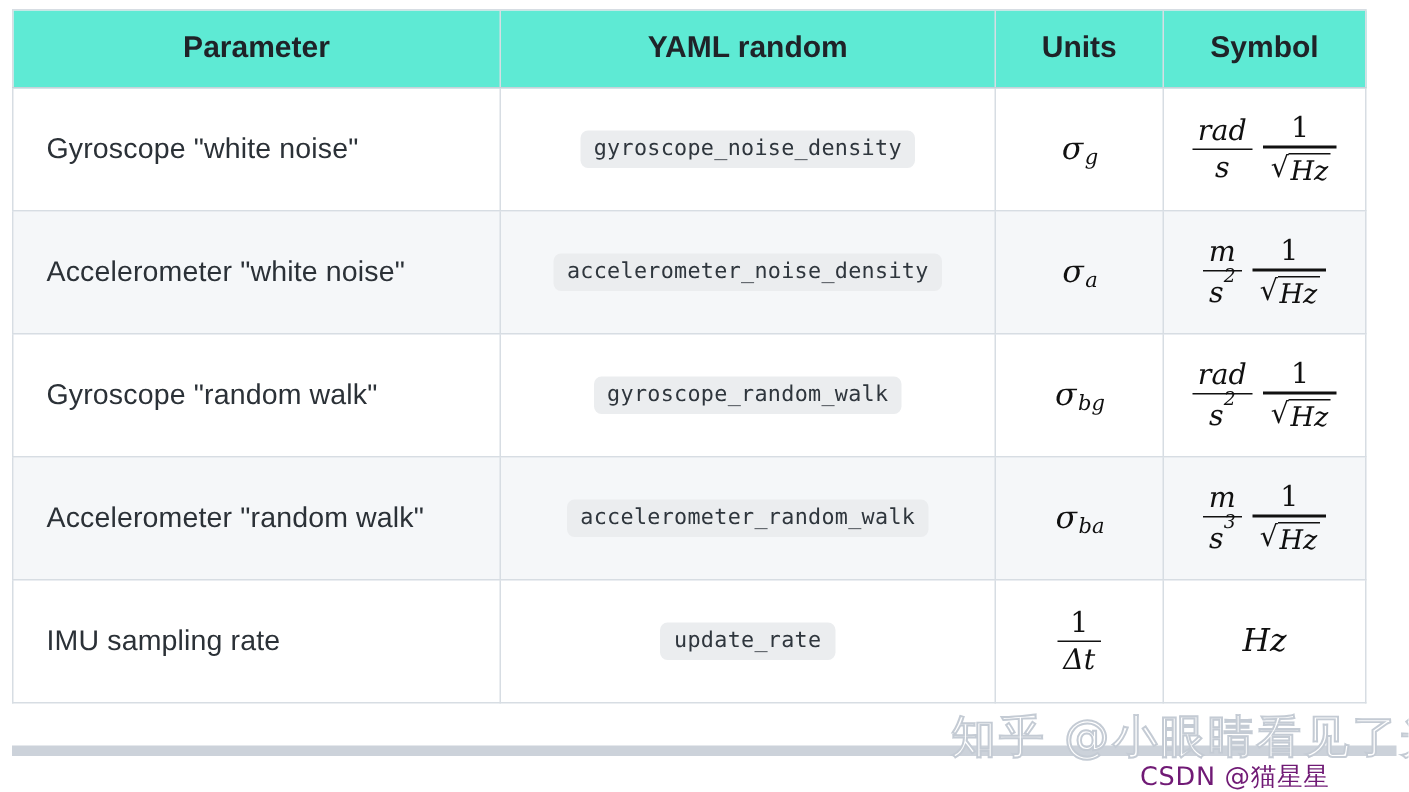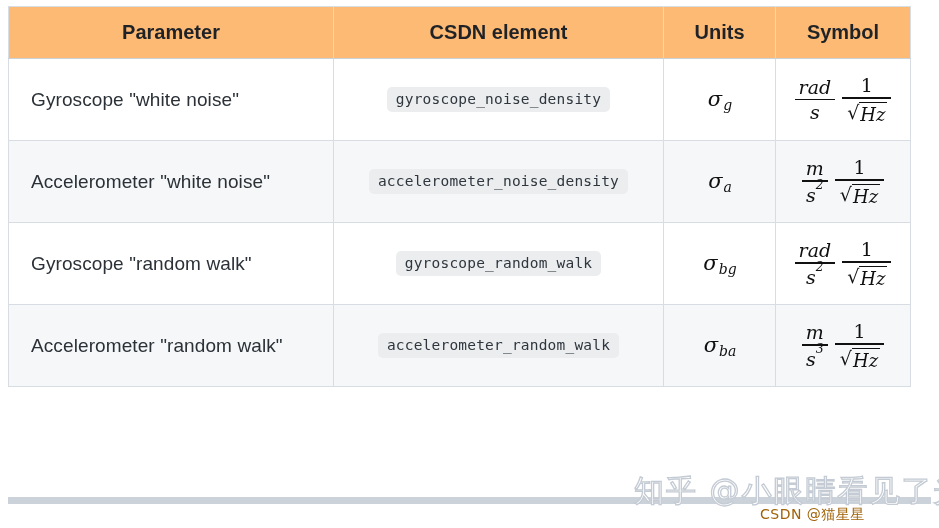--- a/index.html
+++ b/index.html
@@ -40,21 +40,21 @@
     border: 1px solid #d7dde3;
     vertical-align: middle;
   }
 
   table.param-table thead th {
     height: 51px;
     font-size: 20px;
     font-weight: bold;
     text-align: center;
     color: #1f2328;
-    background: #fdba74;
+    background: #5eead4;
     border-bottom: 1px solid #c9d1d9;
     padding: 0 6px;
   }
 
   table.param-table tbody tr { height: 82px; }
   table.param-table tbody tr.alt td { background: #f5f7f9; }
   table.param-table tbody tr.plain td { background: #ffffff; }
 
   td.param-cell {
     padding: 0 0 0 22px;
@@ -195,42 +195,42 @@
     -webkit-text-stroke: 1.3px #c4cbd4;
     white-space: nowrap;
     pointer-events: none;
   }
 
   #csdn-watermark {
     position: absolute;
     left: 760px;
     top: 506px;
     font-family: "DejaVu Sans", sans-serif;
-    font-size: 14px;
-    color: #a16207;
+    font-size: 17px;
+    color: #701a75;
     letter-spacing: 0.5px;
     white-space: nowrap;
     pointer-events: none;
   }
 </style>
 </head>
 <body>
 
 <div id="table-wrap">
   <table class="param-table">
     <colgroup>
       <col class="c-param">
         <col class="c-yaml">
         <col class="c-symbol">
         <col class="c-units">
     </colgroup>
     <thead>
       <tr>
         <th>Parameter</th>
-        <th>CSDN element</th>
+        <th>YAML random</th>
         <th>Units</th>
         <th>Symbol</th>
       </tr>
     </thead>
     <tbody>
 
       <tr class="plain">
         <td class="param-cell">Gyroscope "white noise"</td>
         <td class="yaml-cell">
           <span class="code-badge">gyroscope_noise_density</span>
@@ -343,20 +343,38 @@
               <span class="bar"></span>
               <span class="den"><span class="radical">
                     <span class="rad-sign">√</span>
                     <span class="rad-body">Hz</span>
                   </span></span>
             </span>
           </span>
         </td>
       </tr>
 
+      <tr class="plain">
+        <td class="param-cell">IMU sampling rate</td>
+        <td class="yaml-cell">
+          <span class="code-badge">update_rate</span>
+        </td>
+        <td class="symbol-cell">
+          <span class="frac">
+            <span class="num upright">1</span>
+            <span class="bar"></span>
+            <span class="den">Δt</span>
+          </span>
+        </td>
+        <td class="units-cell">
+          <span class="math">
+              <span class="sym-base">Hz</span>
+            </span>
+        </td>
+      </tr>
 
     </tbody>
   </table>
 </div>
 
 <div id="divider-bar"></div>
 
 <div id="zhihu-watermark">知乎 @小眼睛看见了光</div>
 <div id="csdn-watermark">CSDN @猫星星</div>
 

